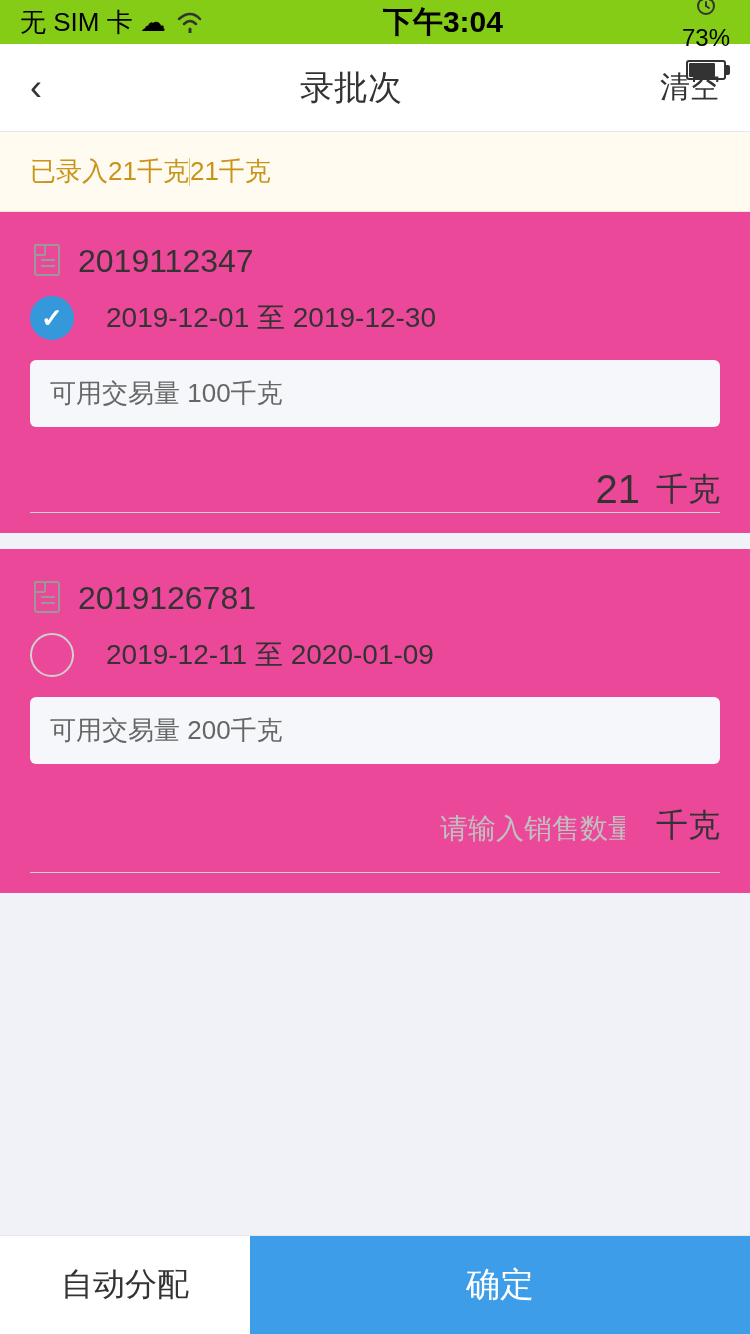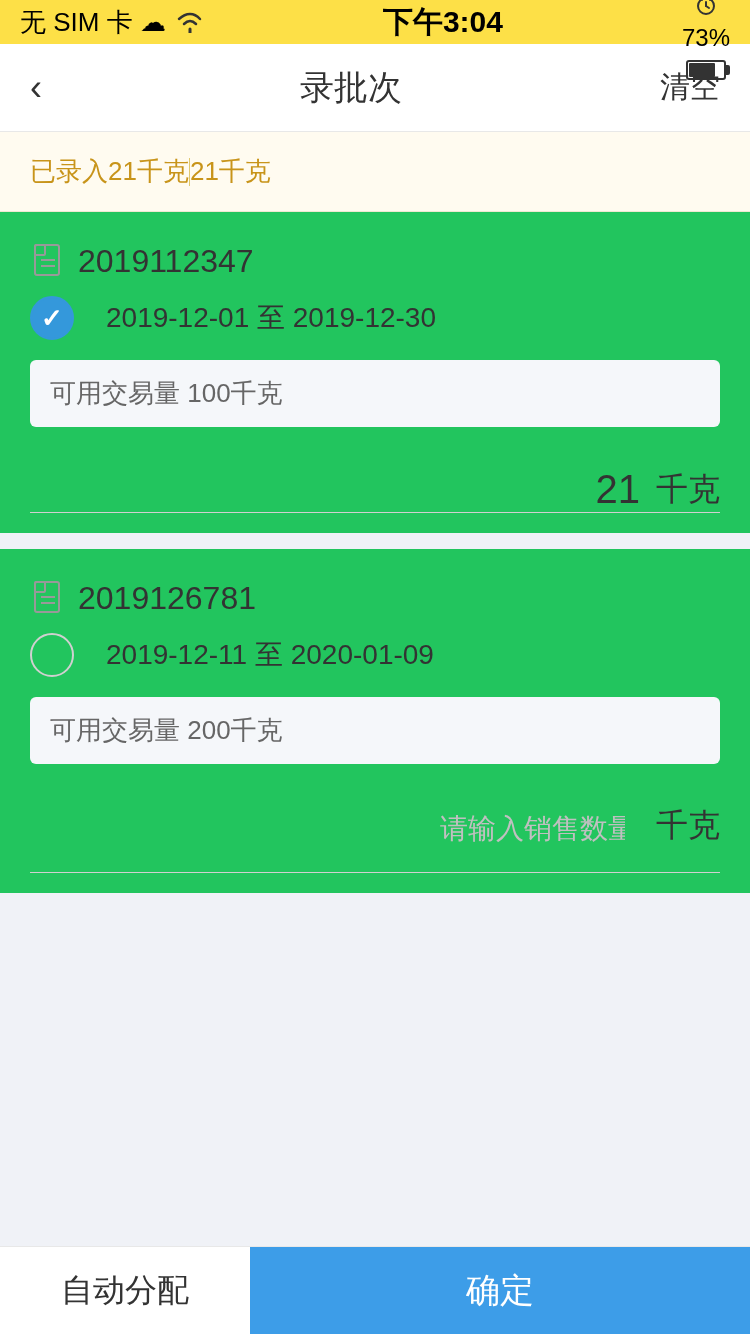--- a/index.html
+++ b/index.html
@@ -9,21 +9,21 @@
       min-height: 1334px;
       font-family: -apple-system, "PingFang SC", "Helvetica Neue", sans-serif;
       background: #f0f2f7;
       overflow-x: hidden;
     }
 
     
     .status-bar {
       width: 750px;
       height: 44px;
-      background: #fde047;
+      background: #84cc16;
       display: flex;
       align-items: center;
       justify-content: space-between;
       padding: 0 20px;
       font-size: 28px;
     }
     .status-left {
       display: flex;
       align-items: center;
       gap: 10px;
@@ -117,21 +117,21 @@
       background: #e0c870;
     }
     .info-value {
       font-size: 26px;
       color: #c8941a;
       font-weight: 500;
     }
 
     
     .batch-card {
-      background: #22c55e;
+      background: #ec4899;
       margin-bottom: 0;
       padding: 30px 30px 0;
     }
     .batch-id-row {
       display: flex;
       align-items: center;
       gap: 10px;
       margin-bottom: 16px;
     }
     .batch-id-icon {
@@ -225,21 +225,21 @@
       flex: 1;
       background: #f0f2f7;
       min-height: 460px;
     }
 
     
     .footer-bar {
       position: fixed;
       bottom: 0;
       width: 750px;
-      height: 88px;
+      height: 99px;
       display: flex;
       background: #fff;
       border-top: 1px solid #e8e8e8;
     }
     .footer-btn-auto {
       flex: 1;
       display: flex;
       align-items: center;
       justify-content: center;
       font-size: 32px;

